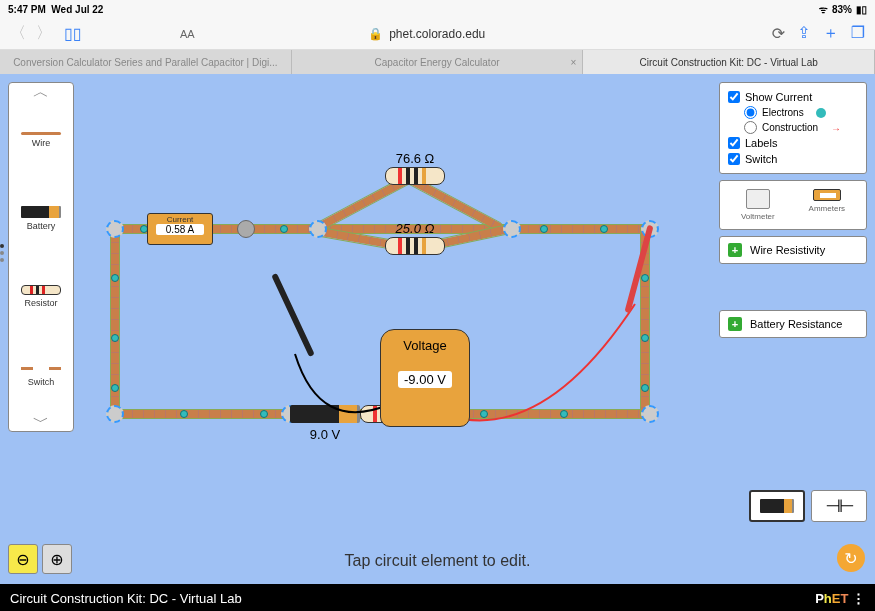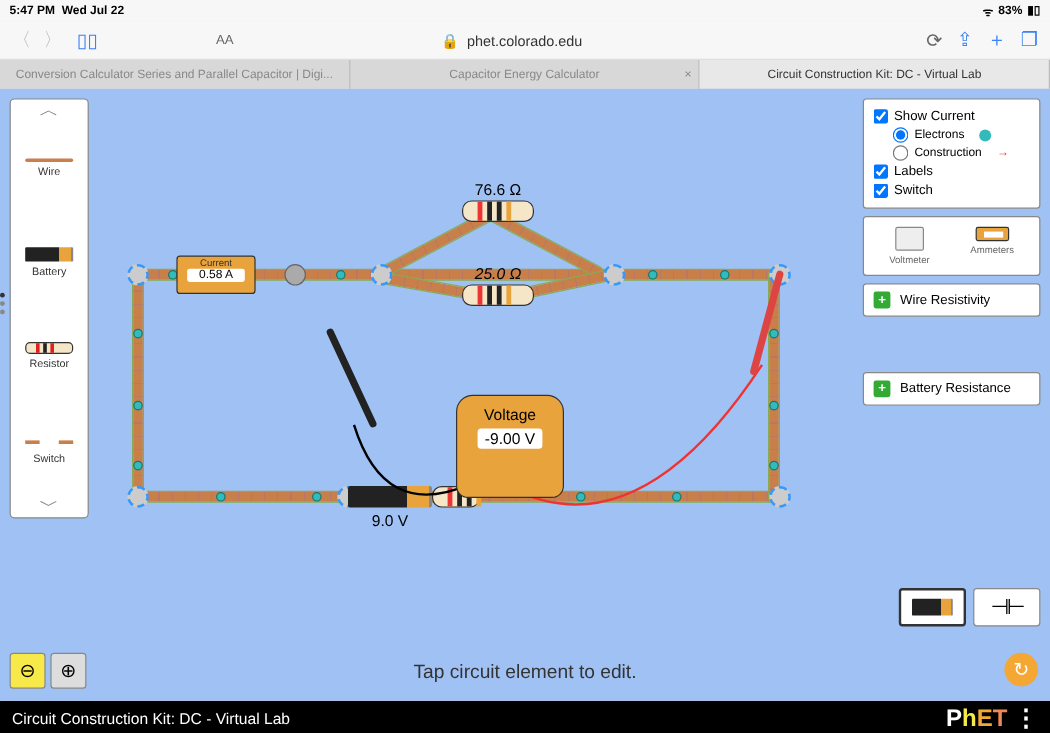--- a/index.html
+++ b/index.html
@@ -64,21 +64,21 @@
 
 .reset-btn { position:absolute; right:10px; bottom:12px; width:28px; height:28px; background:#f4a733; border-radius:50%; display:flex; align-items:center; justify-content:center; color:#fff; cursor:pointer; font-size:16px; }
 
 .zoom-btns { position:absolute; left:8px; bottom:10px; display:flex; gap:4px; }
 .zoom-btn { width:30px; height:30px; background:#ddd; border:1px solid #888; border-radius:3px; display:flex; align-items:center; justify-content:center; font-size:16px; cursor:pointer; }
 .zoom-btn.active { background:#f7e94a; }
 
 .hint-text { position:absolute; left:50%; bottom:14px; transform:translateX(-50%); font-size:16px; color:#333; }
 
 .footer { height:28px; background:#000; color:#fff; display:flex; align-items:center; justify-content:space-between; padding:0 10px; font-size:13px; }
-.phet-logo { font-weight:bold; font-size:20px;text-align:right; }
+.phet-logo { font-weight:bold; font-size:13px;text-align:right; }
 .phet-logo .h { color:#f4e94a; }
 .phet-logo .e { color:#f4a733; }
 .phet-logo .t { color:#e85; }
 
 
 .wire { position:absolute; background:repeating-linear-gradient(90deg,#c97f4a 0 10px,#b76 10px 11px); height:10px; border-radius:5px; border:1px solid #8a5; }
 .wire.v { width:10px; height:auto; background:repeating-linear-gradient(0deg,#c97f4a 0 10px,#b76 10px 11px); }
 .electron { position:absolute; width:8px; height:8px; background:#3bb; border:1px solid #177; border-radius:50%; }
 .node { position:absolute; width:18px; height:18px; background:#aaa; border:1px solid #666; border-radius:50%; transform:translate(-50%,-50%); }
 .node.sel { border:2px dashed #39f; background:#ccc; }
@@ -87,23 +87,23 @@
 .resistor::before { content:''; position:absolute; left:12px; top:0; bottom:0; width:4px; background:#e33; box-shadow:8px 0 0 #222,16px 0 0 #222,24px 0 0 #e8a33d; }
 .res-label { position:absolute; transform:translate(-50%,-50%); font-size:13px; background:transparent; white-space:nowrap; }
 
 .ammeter { position:absolute; width:66px; height:32px; background:#e8a33d; border:1px solid #333; border-radius:3px; transform:translate(-50%,-50%); display:flex; flex-direction:column; align-items:center; padding:1px; }
 .ammeter .lbl { font-size:8px; color:#333; }
 .ammeter .val { background:#fff; font-size:10px; padding:0 4px; border-radius:2px; width:48px; text-align:center; }
 
 .battery { position:absolute; width:70px; height:18px; background:linear-gradient(to right,#222 0 70%,#e8a33d 70% 96%,#888 96%); border-radius:2px; transform:translate(-50%,-50%); }
 .bat-label { position:absolute; transform:translate(-50%,-50%); font-size:13px; }
 
-.voltmeter { position:absolute; left:300px; top:255px; width:90px; height:86px; background:#e8a33d; border:1px solid #333; border-radius:14px 14px 10px 10px; display:flex; flex-direction:column; align-items:center; padding:8px 0; }
+.voltmeter { position:absolute; left:300px; top:255px; width:90px; height:98px; background:#e8a33d; border:1px solid #333; border-radius:14px 14px 10px 10px; display:flex; flex-direction:column; align-items:center; padding:8px 0; }
 .voltmeter .lbl { font-size:13px; }
-.voltmeter .val { background:#fff; font-size:13px; padding:1px 6px; border-radius:3px; margin-top:4px; }
+.voltmeter .val { background:#fff; font-size:13px; padding:1px 6px; border-radius:3px; margin-top:18px; }
 .probe { position:absolute; width:6px; height:90px; border-radius:3px; }
 .probe.black { background:#222; left:210px; top:196px; transform:rotate(-25deg); }
 .probe.red { background:#d44; left:556px; top:150px; transform:rotate(15deg); }
 
 </style>
 </head>
 <body>
 
 <div class="status-bar">
   <div><span>5:47 PM</span>&nbsp;&nbsp;<span>Wed Jul 22</span></div>

